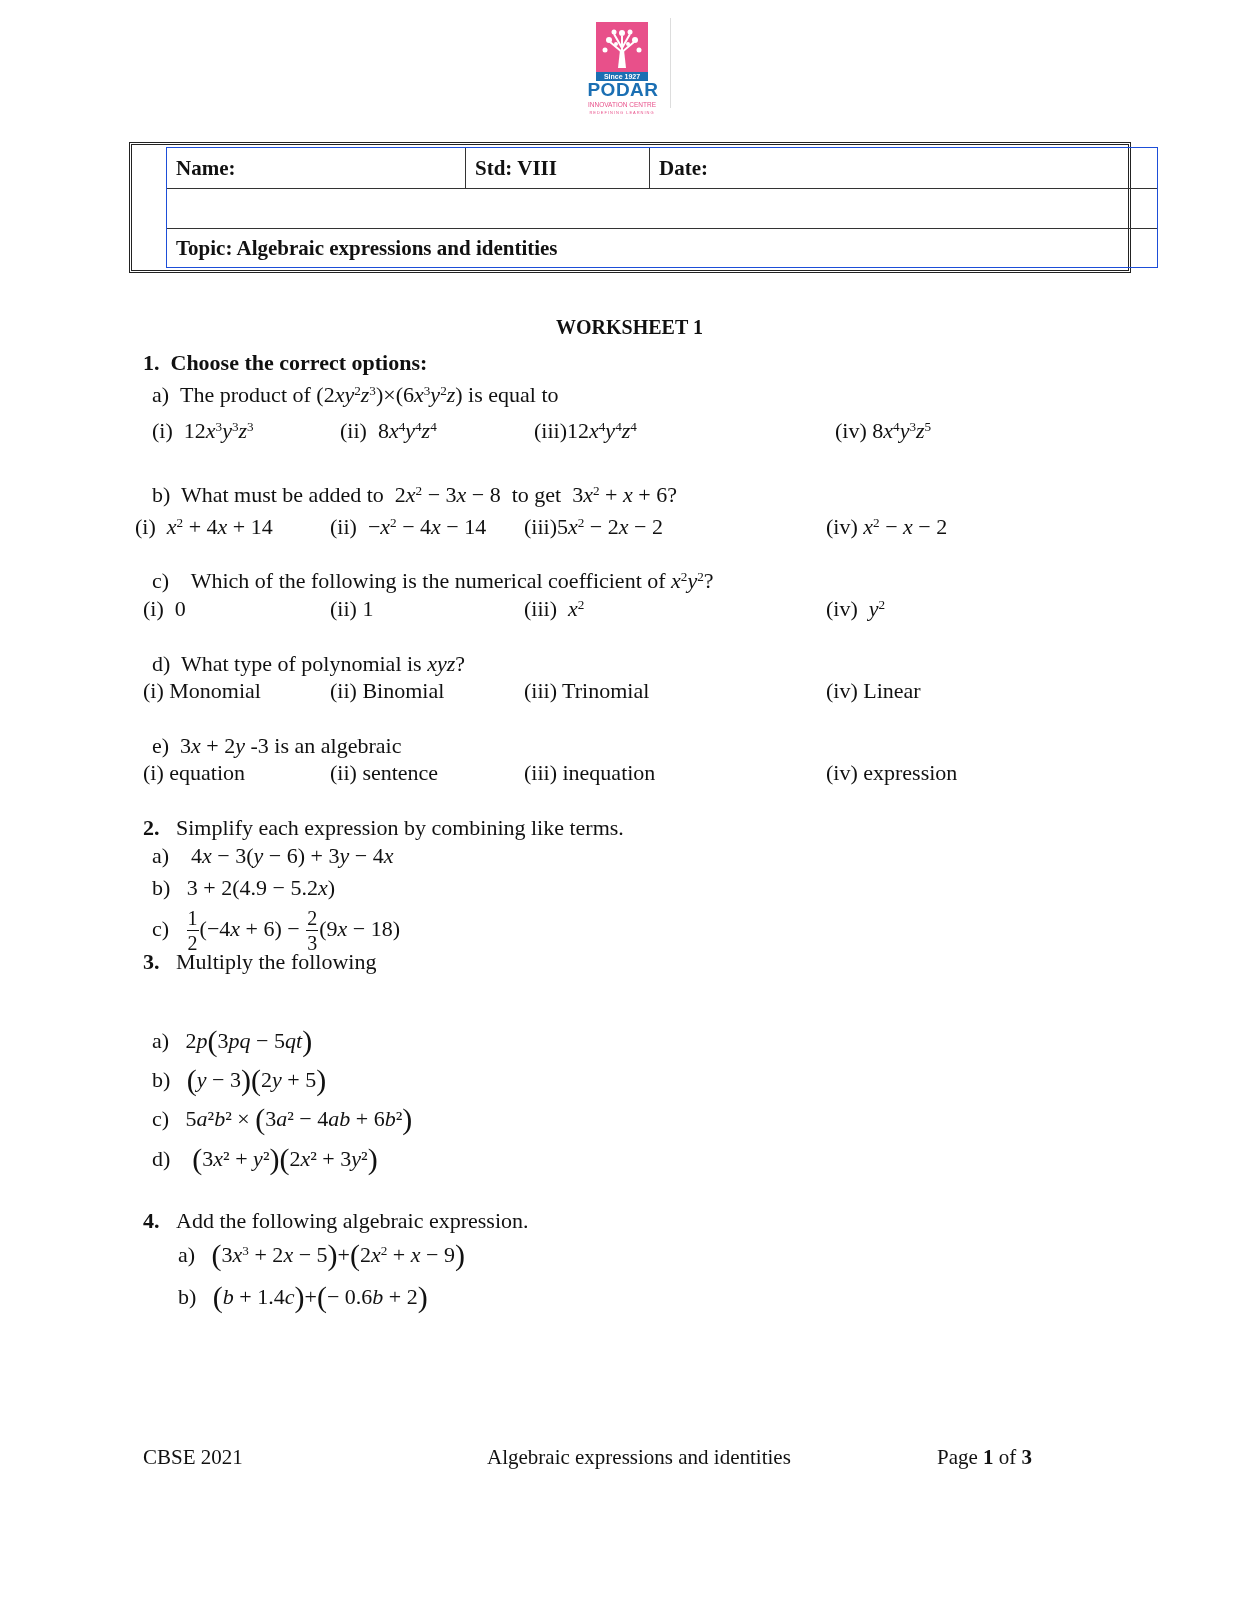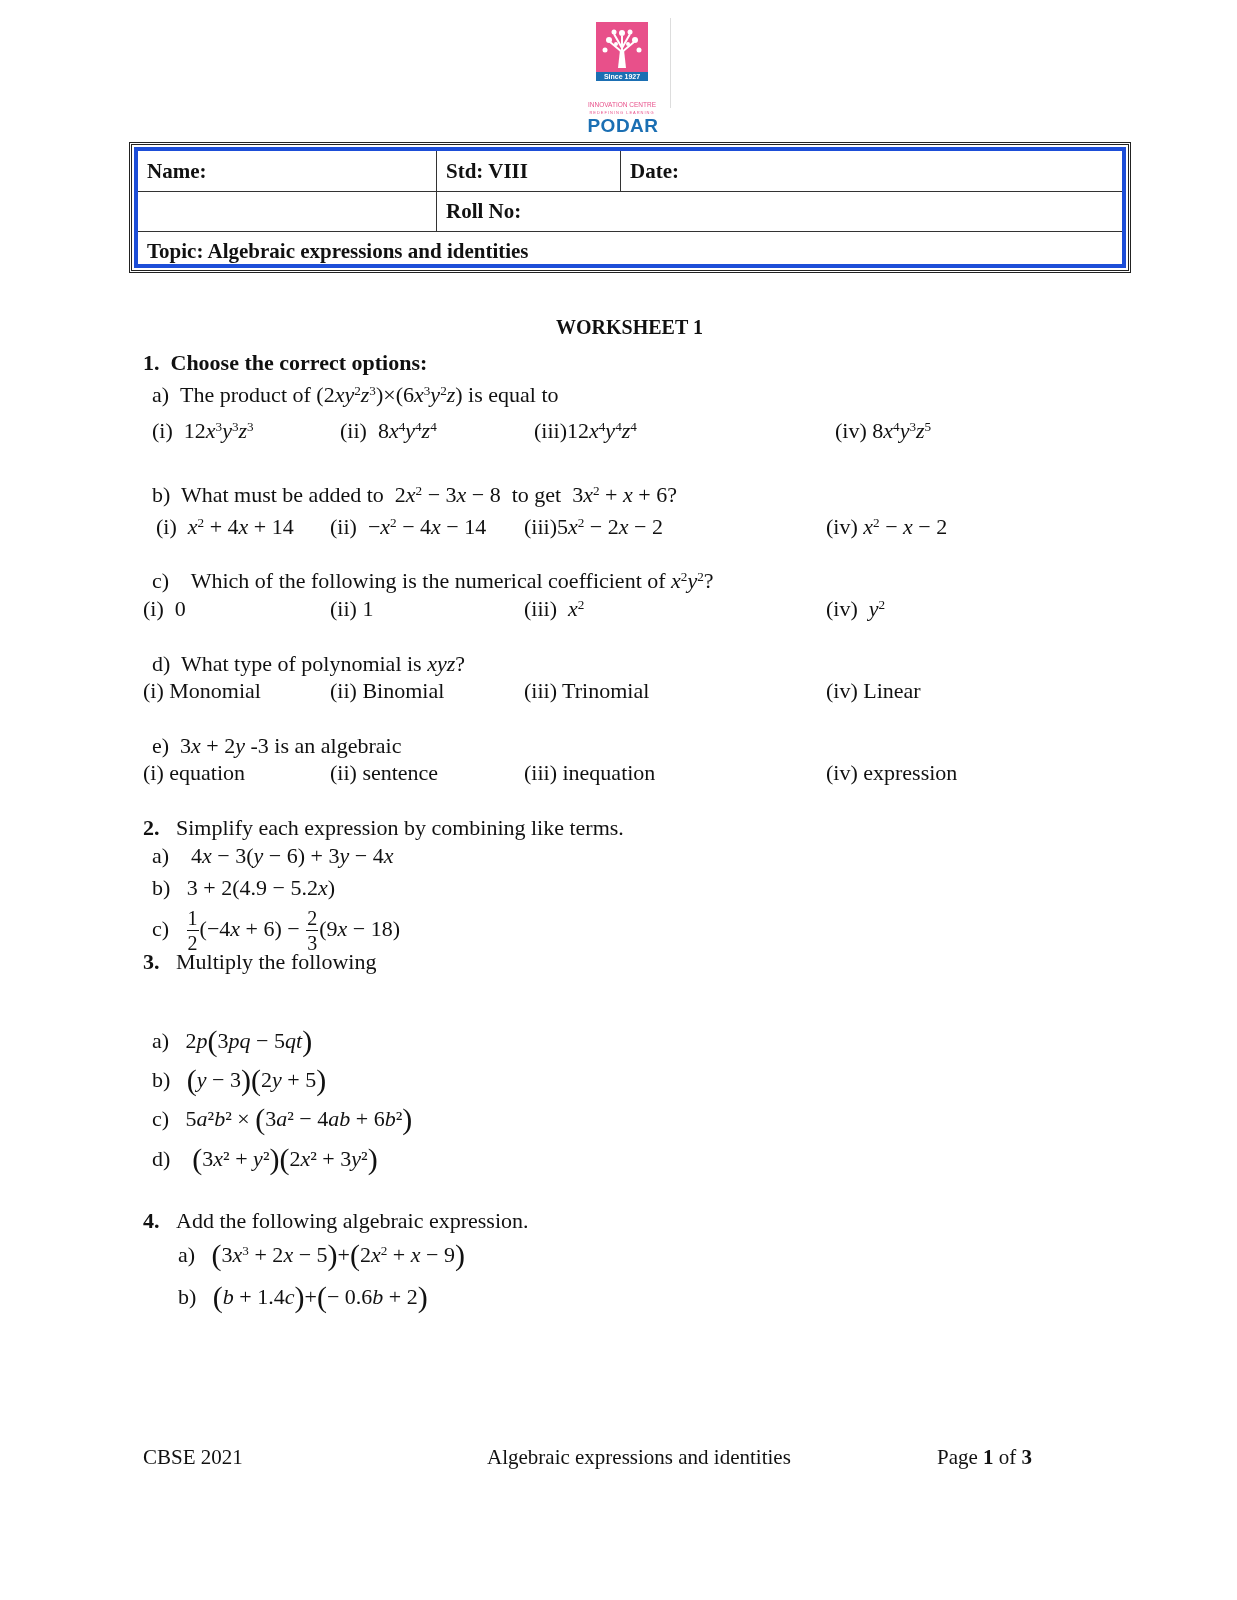--- a/index.html
+++ b/index.html
@@ -19,38 +19,38 @@
   }
   .logo-tree { position: absolute; left: 0; top: 0; width: 52px; height: 50px; }
   .logo-since {
     position: absolute; left: 24px; top: 54px; width: 52px; height: 9px;
     background: #1b6fb3; color: #fff; font-family: "Liberation Sans", sans-serif;
     font-size: 7px; font-weight: bold; text-align: center; line-height: 9px;
   }
   .logo-name {
     position: absolute; left: 4px; top: 62px; width: 94px; text-align: center;
     color: #1b6fb3; font-family: "Liberation Sans", sans-serif; font-size: 19px;
-    font-weight: bold; letter-spacing: 0.5px; line-height: 20px; margin-top: 36px;
+    font-weight: bold; letter-spacing: 0.5px; line-height: 20px;
   }
   .logo-sub {
     position: absolute; left: 2px; top: 83px; width: 96px; text-align: center;
     color: #e8508a; font-family: "Liberation Sans", sans-serif; font-size: 6.5px; line-height: 8px;
   }
   .logo-tag {
     position: absolute; left: 6px; top: 92px; width: 88px; text-align: center;
     color: #e8508a; font-family: "Liberation Sans", sans-serif; font-size: 4px; letter-spacing: 1px; line-height: 6px;
   }
 
   
   .hdr {
     left: 129px; top: 142px; width: 1002px; height: 131px;
     border: 3px double #222; box-sizing: border-box; padding: 2px;
   }
   .hdr-inner {
-    width: 100%; height: 100%; border: 4px solid #1d4ed8; box-sizing: border-box; position: relative;
+    width: 100%; height: 100%; border: 1px solid #1d4ed8; box-sizing: border-box; position: relative; margin-left: 32px;
   }
   .hdr-row { position: absolute; left: 0; right: 0; height: 40px; border-bottom: 1px solid #333; }
   .hdr-row:last-child { border-bottom: none; }
   .hdr-cell {
     position: absolute; top: 0; height: 40px; line-height: 40px; padding-left: 9px;
     font-weight: bold; font-size: 21px; box-sizing: border-box;
   }
   .vline { border-left: 1px solid #333; }
 
   .ws-title { left: 0; width: 1237px; top: 316px; text-align: center; font-weight: bold; font-size: 20px; padding-left: 22px; box-sizing: border-box; }
@@ -93,21 +93,20 @@
 </div>
 
 <div class="abs hdr">
   <div class="hdr-inner">
     <div class="hdr-row" style="top:0;">
       <div class="hdr-cell" style="left:0;width:298px;">Name:</div>
       <div class="hdr-cell vline" style="left:298px;width:184px;">Std: VIII</div>
       <div class="hdr-cell vline" style="left:482px;right:0;">Date:</div>
     </div>
     <div class="hdr-row" style="top:40px;">
-      <div class="hdr-cell vline" style="left:298px;right:0;">Roll No:</div>
     </div>
     <div class="hdr-row" style="top:80px;">
       <div class="hdr-cell" style="left:0;right:16px;">Topic:  Algebraic expressions and identities</div>
     </div>
   </div>
 </div>
 
 <div class="abs ws-title">WORKSHEET 1</div>
 
 <div class="abs t b" style="left:143px;top:350px;">
@@ -120,21 +119,21 @@
   <span>is equal to</span>
 </div>
 <div class="abs t" style="left:152px;top:418px;">(i)&nbsp; 12<span class="m">x</span><sup>3</sup><span class="m">y</span><sup>3</sup><span class="m">z</span><sup>3</sup></div>
 <div class="abs t" style="left:340px;top:418px;">(ii)&nbsp; 8<span class="m">x</span><sup>4</sup><span class="m">y</span><sup>4</sup><span class="m">z</span><sup>4</sup></div>
 <div class="abs t" style="left:534px;top:418px;">(iii)12<span class="m">x</span><sup>4</sup><span class="m">y</span><sup>4</sup><span class="m">z</span><sup>4</sup></div>
 <div class="abs t" style="left:835px;top:418px;">(iv) 8<span class="m">x</span><sup>4</sup><span class="m">y</span><sup>3</sup><span class="m">z</span><sup>5</sup></div>
 
 <div class="abs t" style="left:152px;top:482px;">
   <span>b)</span>&nbsp; What must be added to&nbsp; 2<span class="m">x</span><sup>2</sup> − 3<span class="m">x</span> − 8&nbsp; to get&nbsp; 3<span class="m">x</span><sup>2</sup> + <span class="m">x</span> + 6?
 </div>
-<div class="abs t" style="left:156px;top:514px;">(i)&nbsp; <span class="m">x</span><sup>2</sup> + 4<span class="m">x</span> + 14</div>
+<div class="abs t" style="left:135px;top:514px;">(i)&nbsp; <span class="m">x</span><sup>2</sup> + 4<span class="m">x</span> + 14</div>
 <div class="abs t" style="left:330px;top:514px;">(ii)&nbsp; −<span class="m">x</span><sup>2</sup> − 4<span class="m">x</span> − 14</div>
 <div class="abs t" style="left:524px;top:514px;">(iii)5<span class="m">x</span><sup>2</sup> − 2<span class="m">x</span> − 2</div>
 <div class="abs t" style="left:826px;top:514px;">(iv) <span class="m">x</span><sup>2</sup> − <span class="m">x</span> − 2</div>
 
 <div class="abs t" style="left:152px;top:568px;">
   <span>c)</span>&nbsp;&nbsp;&nbsp; Which of the following is the numerical coefficient of <span class="m">x</span><sup>2</sup><span class="m">y</span><sup>2</sup>?
 </div>
 <div class="abs t" style="left:143px;top:596px;">(i)&nbsp; 0</div>
 <div class="abs t" style="left:330px;top:596px;">(ii) 1</div>
 <div class="abs t" style="left:524px;top:596px;">(iii)&nbsp; <span class="m">x</span><sup>2</sup></div>

